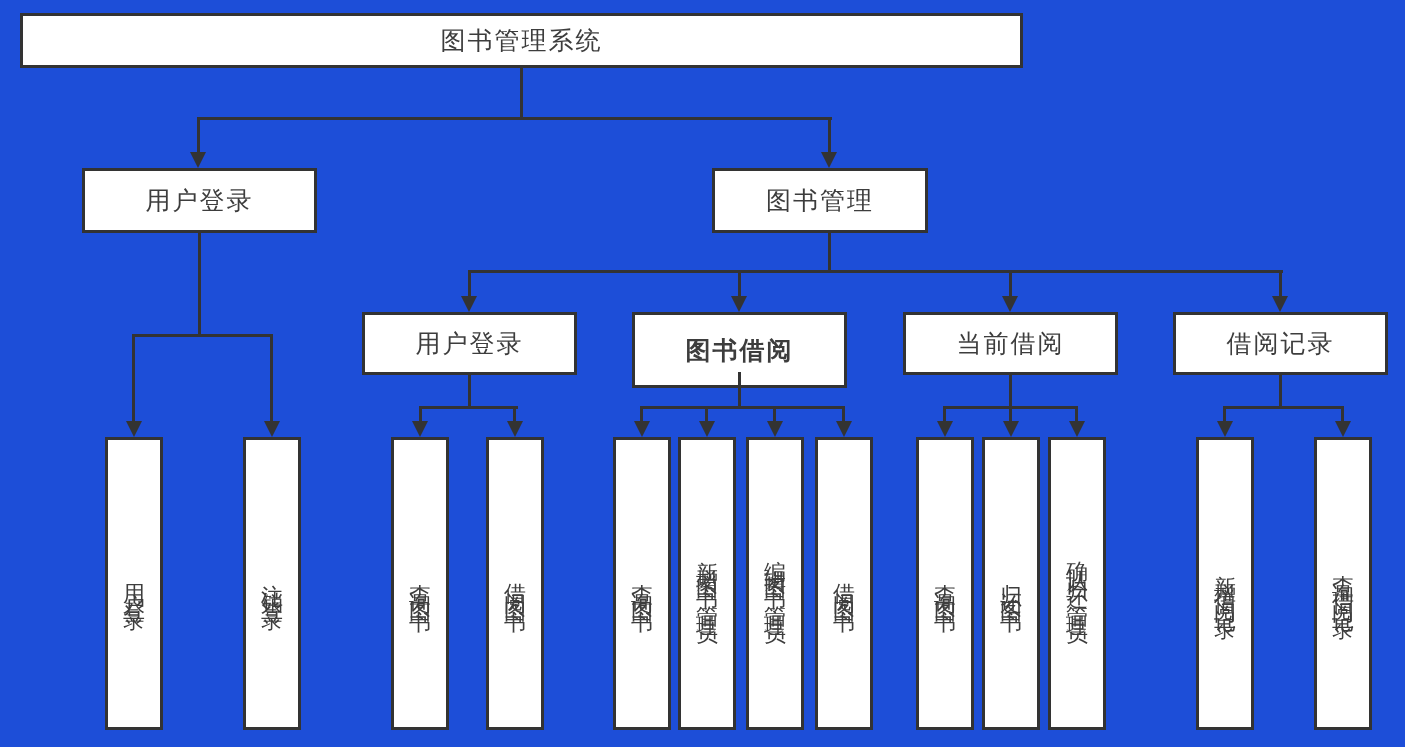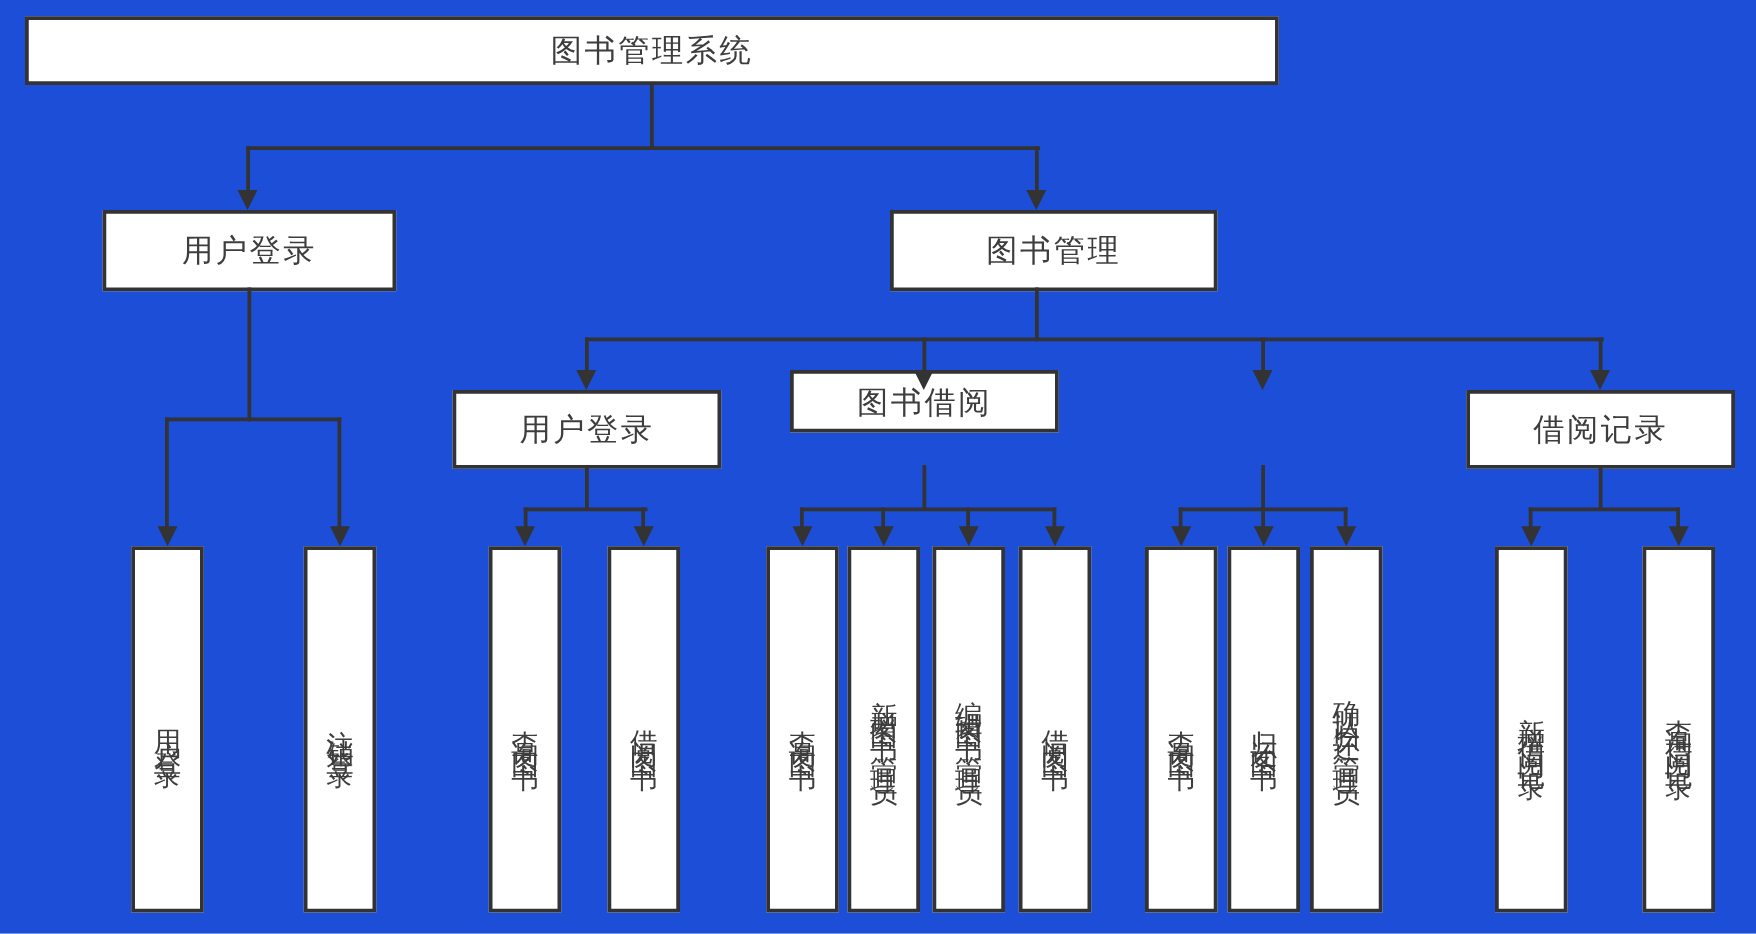--- a/index.html
+++ b/index.html
@@ -31,29 +31,32 @@
 
 <div class="canvas">
 
   <div class="box" style="left:20px;top:13px;width:1003px;height:55px;">
     <span>图书管理系统</span>
   </div>
 
   <div class="box" style="left:82px;top:168px;width:235px;height:65px;">
     <span>用户登录</span>
   </div>
-  <div class="box" style="left:712px;top:168px;width:262px;height:65px;">
+  <div class="box" style="left:712px;top:168px;width:216px;height:65px;">
     <span>图书管理</span>
   </div>
 
   <div class="box" style="left:362px;top:312px;width:215px;height:63px;">
     <span>用户登录</span>
   </div>
-  <div class="box" style="left:632px;top:296px;width:215px;height:50px;">
+  <div class="box" style="left:632px;top:312px;width:215px;height:76px;font-weight:bold;">
     <span>图书借阅</span>
+  </div>
+  <div class="box" style="left:903px;top:312px;width:215px;height:63px;">
+    <span>当前借阅</span>
   </div>
   <div class="box" style="left:1173px;top:312px;width:215px;height:63px;">
     <span>借阅记录</span>
   </div>
 
   <div class="box leaf" style="left:105px;top:437px;width:58px;height:293px;">
     <span>用户登录</span>
   </div>
   <div class="box leaf" style="left:243px;top:437px;width:58px;height:293px;">
     <span>注销登录</span>

